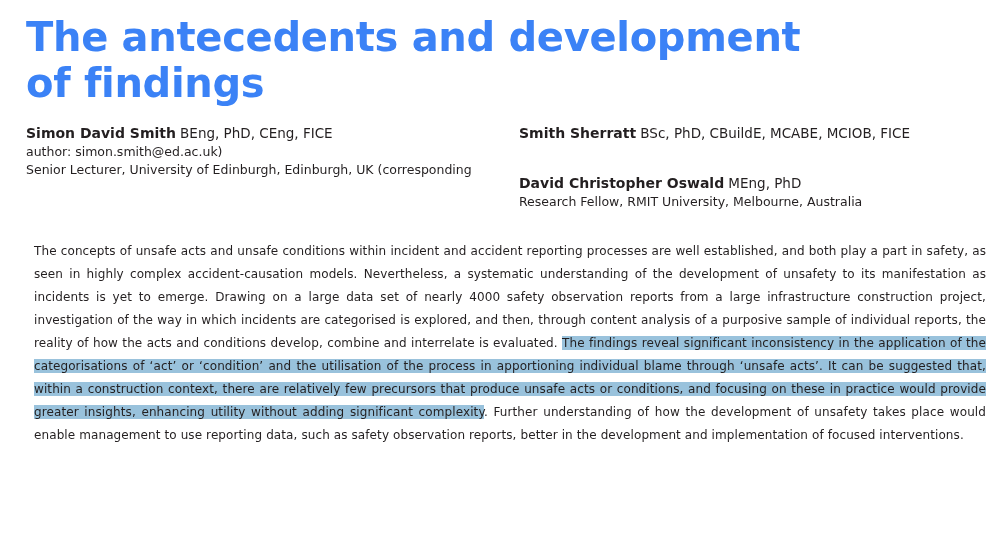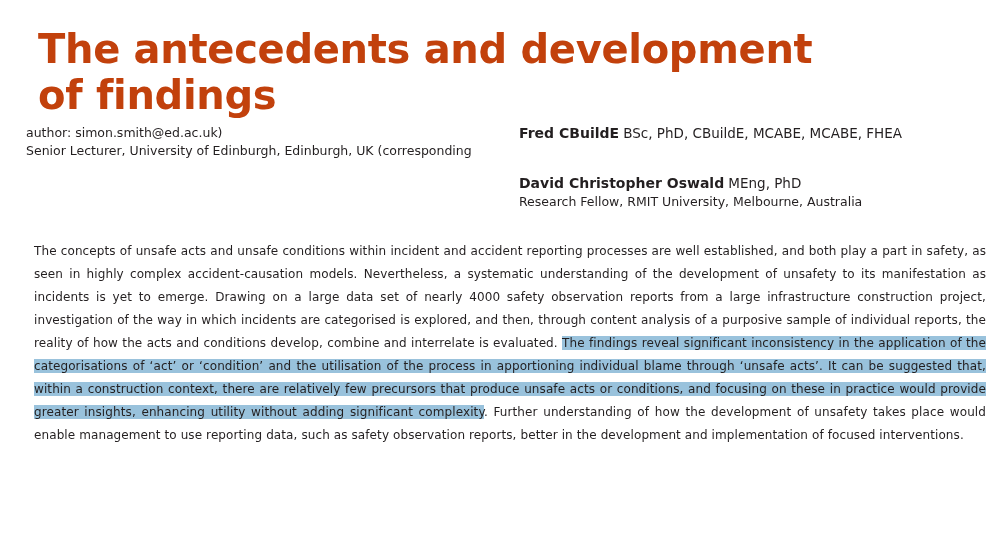--- a/index.html
+++ b/index.html
@@ -1,20 +1,20 @@
 <!DOCTYPE html>
 <html><head>
   <meta charset="utf-8">
   <style>
     html, body { margin: 0; padding: 0; background: #ffffff; }
     body { width: 1004px; height: 546px; overflow: hidden; position: relative; font-family: "DejaVu Sans", sans-serif; color: #231f20; }
     .title {
-      position: absolute; left: 26px; top: 14px; margin: 12px;
+      position: absolute; left: 26px; top: 14px; margin: 0;
       font-family: "DejaVu Sans", sans-serif; font-weight: bold;
-      font-size: 40px; line-height: 46px; color: #c2410c; letter-spacing: -0.3px;
+      font-size: 40px; line-height: 46px; color: #3b82f6; letter-spacing: -0.3px;
     }
     .authors { position: absolute; top: 124px; left: 26px; width: 960px; }
     .author { position: absolute; font-size: 13px; line-height: 19px; color: #231f20; }
     .author .name { font-weight: bold; font-size: 14px; }
     .author .creds { font-weight: normal; font-size: 13.5px; }
     .author .aff { font-size: 12.5px; line-height: 18px; }
     .abstract {
       position: absolute; left: 26px; top: 232px; width: 952px; margin: 8px;
       font-size: 12px; line-height: 23px; text-align: justify;
       font-weight: normal; color: #231f20; letter-spacing: 0.1px;
@@ -24,28 +24,32 @@
 </head>
 <body>
 
 <h1 class="title">
   <span>The antecedents and development</span><br>
   <span>of findings</span>
 </h1>
 
 <div class="authors">
   <div class="author" style="left:0; top:0; width:470px;">
+    <div>
+      <span class="name">Simon David Smith</span>
+      <span class="creds">BEng, PhD, CEng, FICE</span>
+    </div>
     <div class="aff">author: simon.smith@ed.ac.uk)</div>
     <div class="aff">Senior Lecturer, University of Edinburgh, Edinburgh, UK (corresponding</div>
   </div>
 
   <div class="author" style="left:493px; top:0; width:470px;">
     <div>
-      <span class="name">Fred CBuildE</span>
-      <span class="creds">BSc, PhD, CBuildE, MCABE, MCABE, FHEA</span>
+      <span class="name">Smith Sherratt</span>
+      <span class="creds">BSc, PhD, CBuildE, MCABE, MCIOB, FICE</span>
     </div>
   </div>
 
   <div class="author" style="left:493px; top:50px; width:470px;">
     <div>
       <span class="name">David Christopher Oswald</span>
       <span class="creds">MEng, PhD</span>
     </div>
     <div class="aff">Research Fellow, RMIT University, Melbourne, Australia</div>
   </div>

